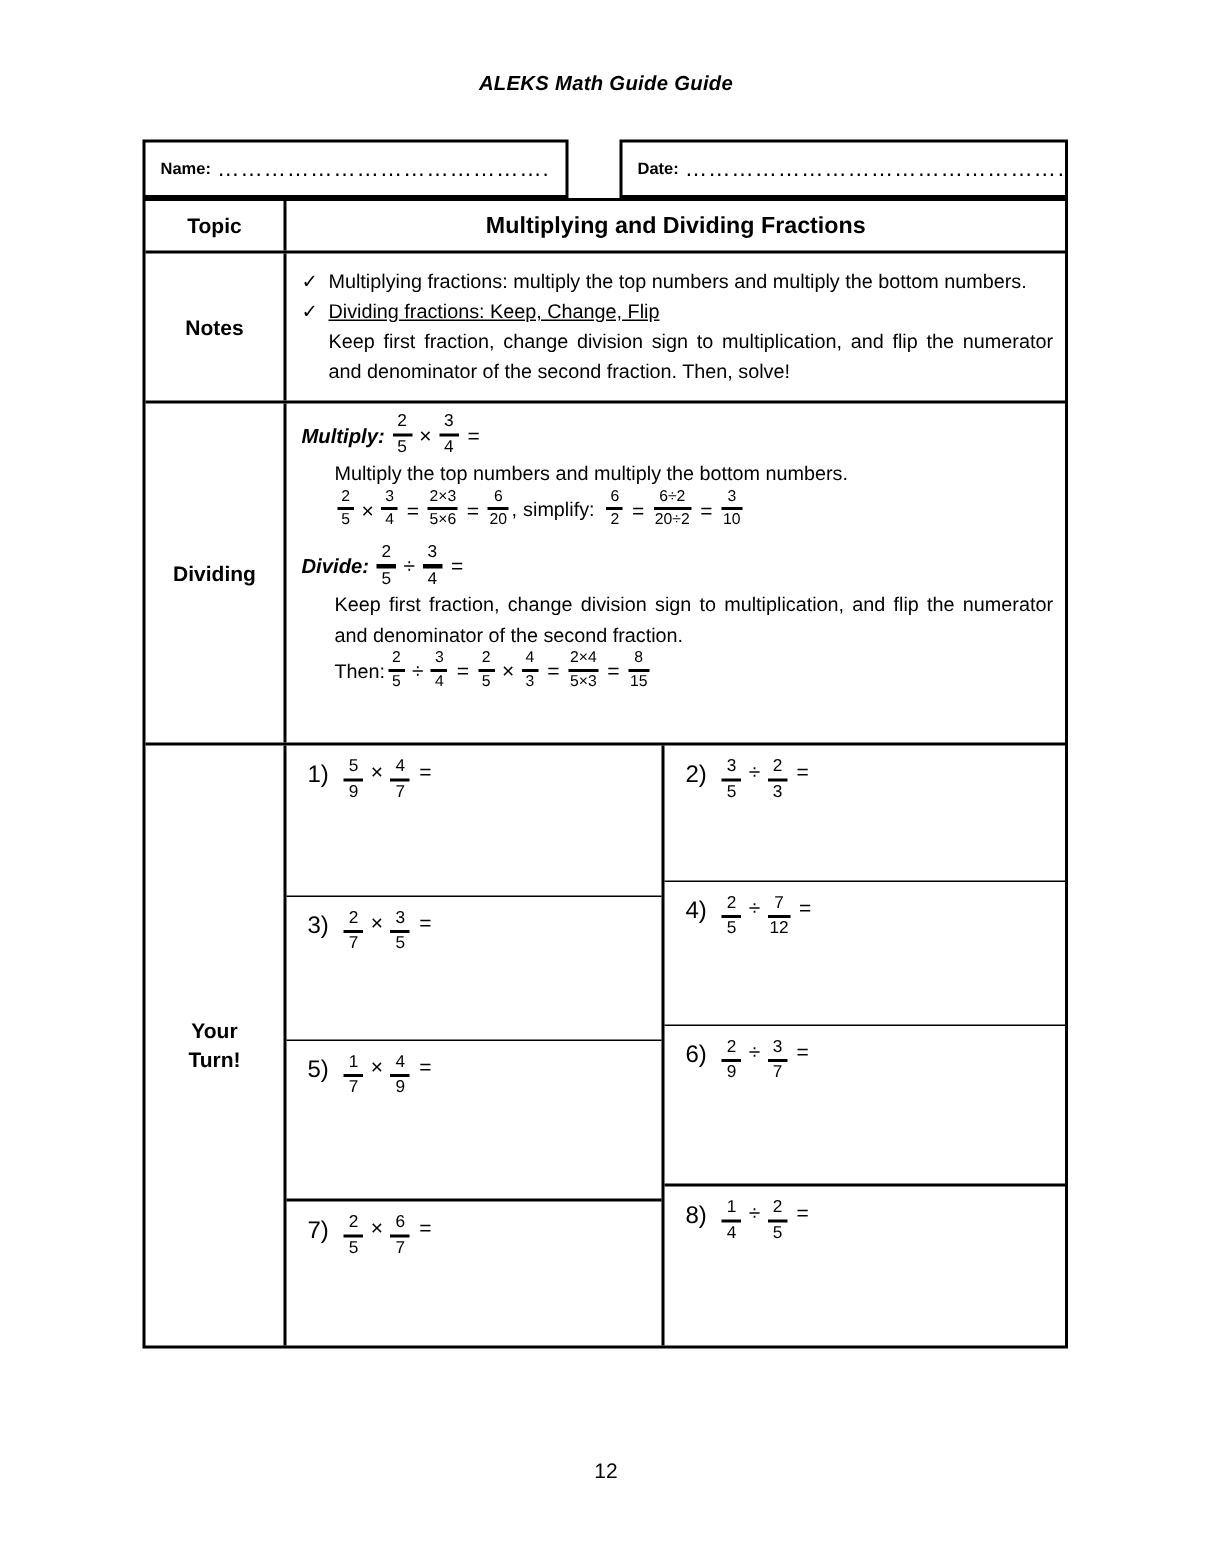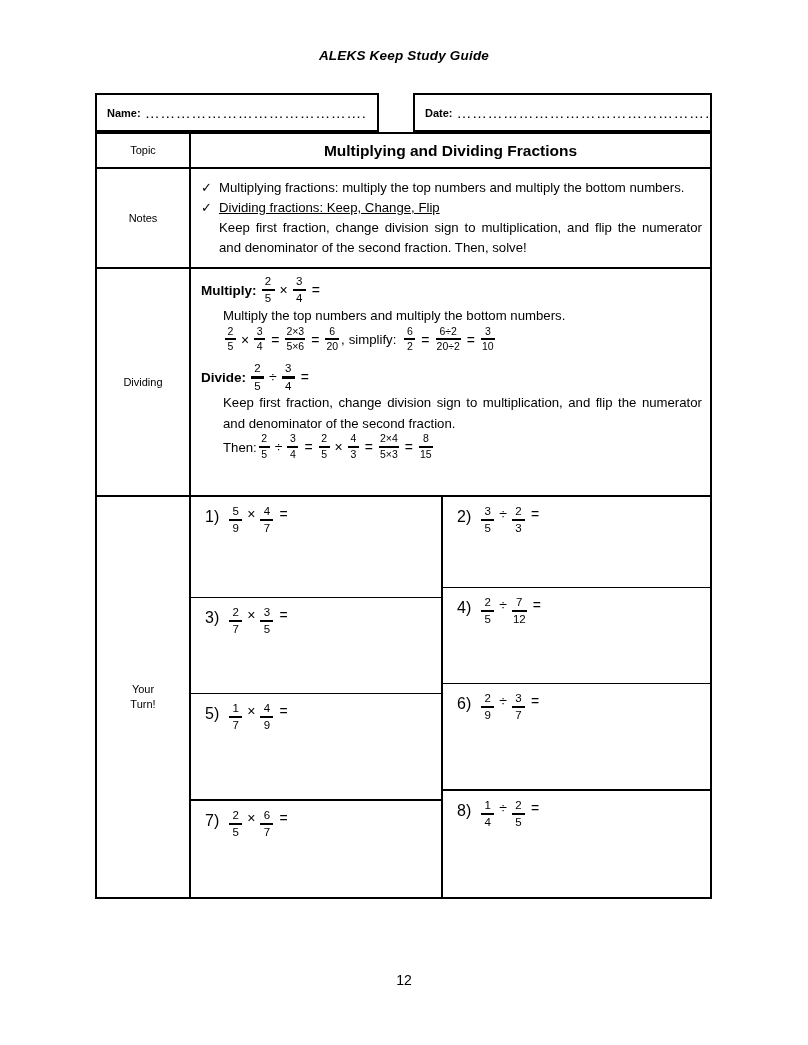--- a/index.html
+++ b/index.html
@@ -89,22 +89,22 @@
 
   .lbl-cell {
     width: 94px;
     min-width: 94px;
     border-right: 2px solid #000;
     box-sizing: border-box;
     display: flex;
     align-items: center;
     justify-content: center;
     text-align: center;
-    font-weight: normal;
-    font-size: 11px;
+    font-weight: bold;
+    font-size: 14px;
     line-height: 1.35;
   }
   .body-cell {
     flex: 1;
     box-sizing: border-box;
     position: relative;
   }
 
   
   .row-topic { height: 35px; }
@@ -146,20 +146,21 @@
 
   
   .row-examples { height: 228px; }
   .ex-inner {
     padding: 7px 8px 0 10px;
     font-size: 13.2px;
     line-height: 1.55;
   }
   .ex-head {
     font-weight: bold;
+    font-style: italic;
     font-size: 13.5px;
     margin-right: 3px;
   }
   .ex-line {
     display: flex;
     align-items: center;
     flex-wrap: wrap;
     min-height: 26px;
   }
   .ex-indent { padding-left: 22px; }
@@ -245,21 +246,21 @@
     width: 808px;
     text-align: center;
     font-size: 14px;
   }
 </style>
 </head>
 <body>
 
 <div class="page">
 
-  <div class="running-head">ALEKS Keep Study Guide</div>
+  <div class="running-head">ALEKS Math Guide Guide</div>
 
   <div class="namedate">
     <div class="nd-box nd-name">
       <span class="nd-label">Name:</span>
       <span class="nd-dots">…………………………………….</span>
     </div>
     <div class="nd-box nd-date">
       <span class="nd-label">Date:</span>
       <span class="nd-dots">……………………………………………</span>
     </div>

